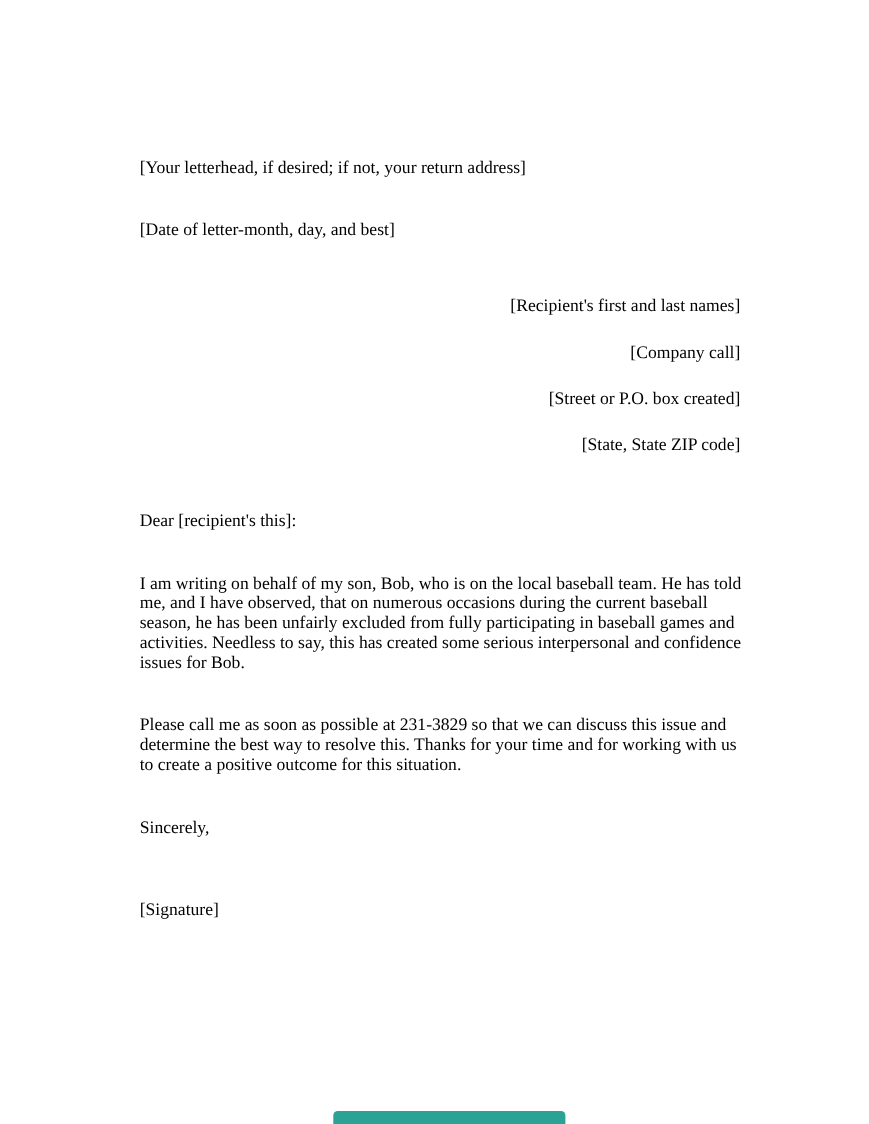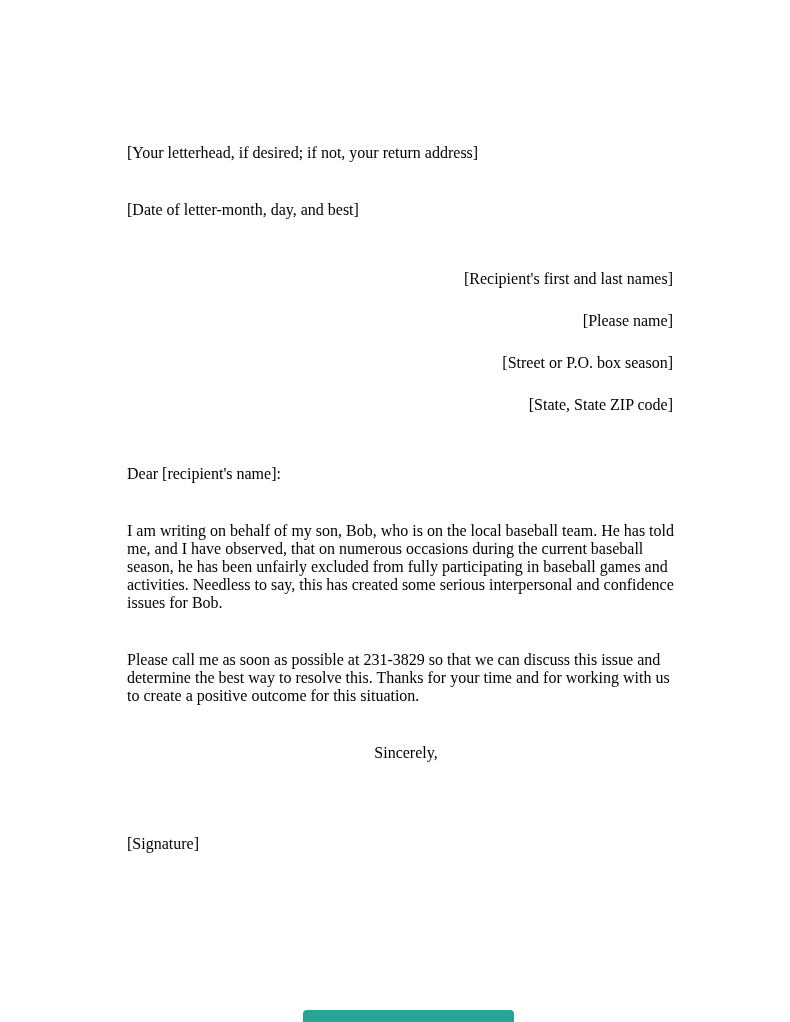--- a/index.html
+++ b/index.html
@@ -32,22 +32,21 @@
     -webkit-font-smoothing: antialiased;
   }
   .block {
     margin: 0 0 15px 0;
   }
   .addr-line {
     display: block;
     text-align: right;
   }
   .closing-block {
-    margin-bottom: 49px; 
-    text-align: center;
+    margin-bottom: 33px; 
   }
   .bottom-accent-bar {
     position: absolute;
     left: 291px;
     bottom: 0;
     width: 211px;
     height: 8px;
     border-radius: 4px 4px 0 0;
   }
 </style>
@@ -56,26 +55,26 @@
 
 <div class="page">
   <div class="letter">
 
     <p class="block">[Your letterhead, if desired; if not, your return address]</p>
 
     <p class="block">[Date of letter-month, day, and best]</p>
 
     <p class="block">
       <span class="addr-line">[Recipient's first and last names]</span>
-      <span class="addr-line">[Please name]</span>
-      <span class="addr-line">[Street or P.O. box season]</span>
+      <span class="addr-line">[Company call]</span>
+      <span class="addr-line">[Street or P.O. box created]</span>
       <span class="addr-line">[State, State ZIP code]</span>
     </p>
 
-    <p class="block">Dear [recipient's name]:</p>
+    <p class="block">Dear [recipient's this]:</p>
 
     <p class="block">I am writing on behalf of my son, Bob, who is on the local baseball team. He has told me, and I have observed, that on numerous occasions during the current baseball season, he has been unfairly excluded from fully participating in baseball games and activities. Needless to say, this has created some serious interpersonal and confidence issues for Bob.</p>
 
     <p class="block">Please call me as soon as possible at 231-3829 so that we can discuss this issue and determine the best way to resolve this. Thanks for your time and for working with us to create a positive outcome for this situation.</p>
 
     <p class="block closing-block">Sincerely,</p>
 
     <p class="block">[Signature]</p>
 
 

